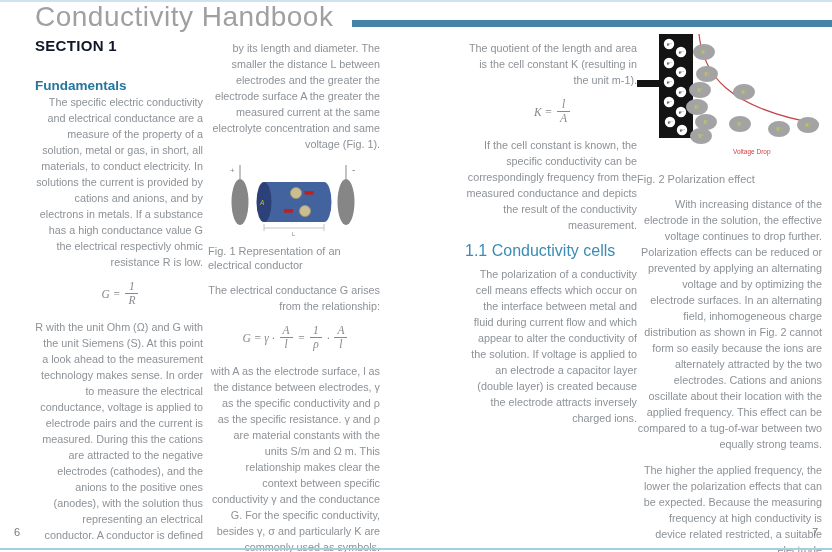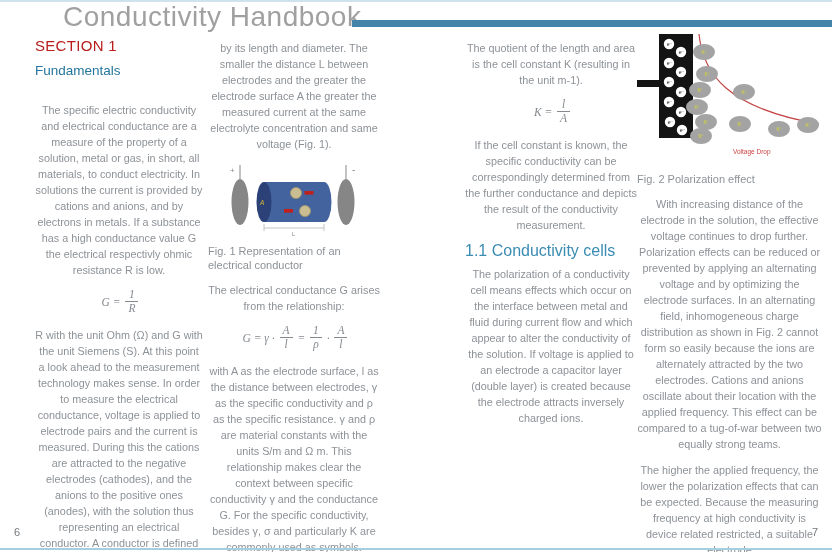--- a/index.html
+++ b/index.html
@@ -6,35 +6,35 @@
   html,body { background:#e8e8e8; }
   .page {
     position:relative; width:832px; height:552px; background:#ffffff;
     font-family:"Liberation Sans", sans-serif; color:#8d9297; overflow:hidden;
     margin:0 auto;
   }
   .rule-top { position:absolute; top:0; left:0; width:832px; height:2px; background:#cfe3ee; }
   .rule-bottom { position:absolute; bottom:2px; left:0; width:832px; height:2px; background:#a5cede; }
   .doc-title {
     position:absolute; left:35px; top:1px; font-size:28px; font-weight:400;
-    color:#a0a0a0; letter-spacing:0.5px; white-space:nowrap;margin-left:28px;
+    color:#a0a0a0; letter-spacing:0.5px; white-space:nowrap;
   }
   .title-bar { position:absolute; left:352px; top:20px; width:480px; height:7px; background:#4484a8; }
 
   .col { position:absolute; top:38px; font-size:10.8px; line-height:16px; }
   .col1 { left:35px;  width:168px; }
   .col2 { left:208px; width:172px; top:40px; }
   .col3 { left:465px; width:172px; top:40px; }
   .col4 { left:637px; width:185px; top:30px; }
 
-  .section-label { color:#b91c1c; font-size:15px; font-weight:normal; letter-spacing:0.3px; margin-bottom:9px; }
-  .section-heading { color:#25759c; font-size:13.5px; font-weight:normal; margin-bottom:23px; }
+  .section-label { color:#0f172a; font-size:15px; font-weight:bold; letter-spacing:0.3px; margin-bottom:24px; }
+  .section-heading { color:#25759c; font-size:13.5px; font-weight:bold; margin-bottom:0; }
   .subsection-heading { color:#3a8cb3; font-size:16px; font-weight:400; margin:10px 17px 7px 0; }
 
-  p.body-para { margin-bottom:10px; text-align:center; }
+  p.body-para { margin-bottom:10px; text-align:right; }
 
   .equation {
     font-family:"Liberation Serif", serif; font-style:italic; color:#84898f;
     text-align:center; margin:8px 0 12px 0; font-size:11.5px;
   }
   .equation .eq-part { display:inline-block; vertical-align:middle; padding:0 2px; }
   .frac { display:inline-block; vertical-align:middle; text-align:center; line-height:1.15; }
   .frac .num { display:block; border-bottom:1px solid #84898f; padding:0 3px; }
   .frac .den { display:block; padding:0 3px; }
 
@@ -113,21 +113,21 @@
     </div>
     <p class="body-para">with A as the electrode surface, l as the distance between electrodes, γ as the specific conductivity and ρ as the specific resistance. γ and ρ are material constants with the units S/m and Ω m. This relationship makes clear the context between specific conductivity γ and the conductance G. For the specific conductivity, besides γ, σ and particularly K are commonly used as symbols.</p>
   </div>
 
   <div class="col col3">
     <p class="body-para">The quotient of the length and area is the cell constant K (resulting in the unit m-1).</p>
     <div class="equation">
       <span class="eq-part">K =</span>
       <span class="frac"><span class="num">l</span><span class="den">A</span></span>
     </div>
-    <p class="body-para">If the cell constant is known, the specific conductivity can be correspondingly determined from the further conductance and depicts the result of the conductivity measurement.</p>
+    <p class="body-para">If the cell constant is known, the specific conductivity can be correspondingly frequency from the measured conductance and depicts the result of the conductivity measurement.</p>
     <h2 class="subsection-heading">1.1 Conductivity cells</h2>
     <p class="body-para">The polarization of a conductivity cell means effects which occur on the interface between metal and fluid during current flow and which appear to alter the conductivity of the solution. If voltage is applied to an electrode a capacitor layer (double layer) is created because the electrode attracts inversely charged ions.</p>
   </div>
 
   <div class="col col4">
     <div class="fig-wrap">
       <svg width="185" height="132" viewBox="0 0 185 132" xmlns="http://www.w3.org/2000/svg">
         <rect x="0" y="48" width="22" height="7" fill="#141414"></rect>
         <rect x="22" y="2" width="34" height="104" fill="#141414"></rect>
         <g font-size="5" fill="#1a1a1a" text-anchor="middle" font-style="italic">

